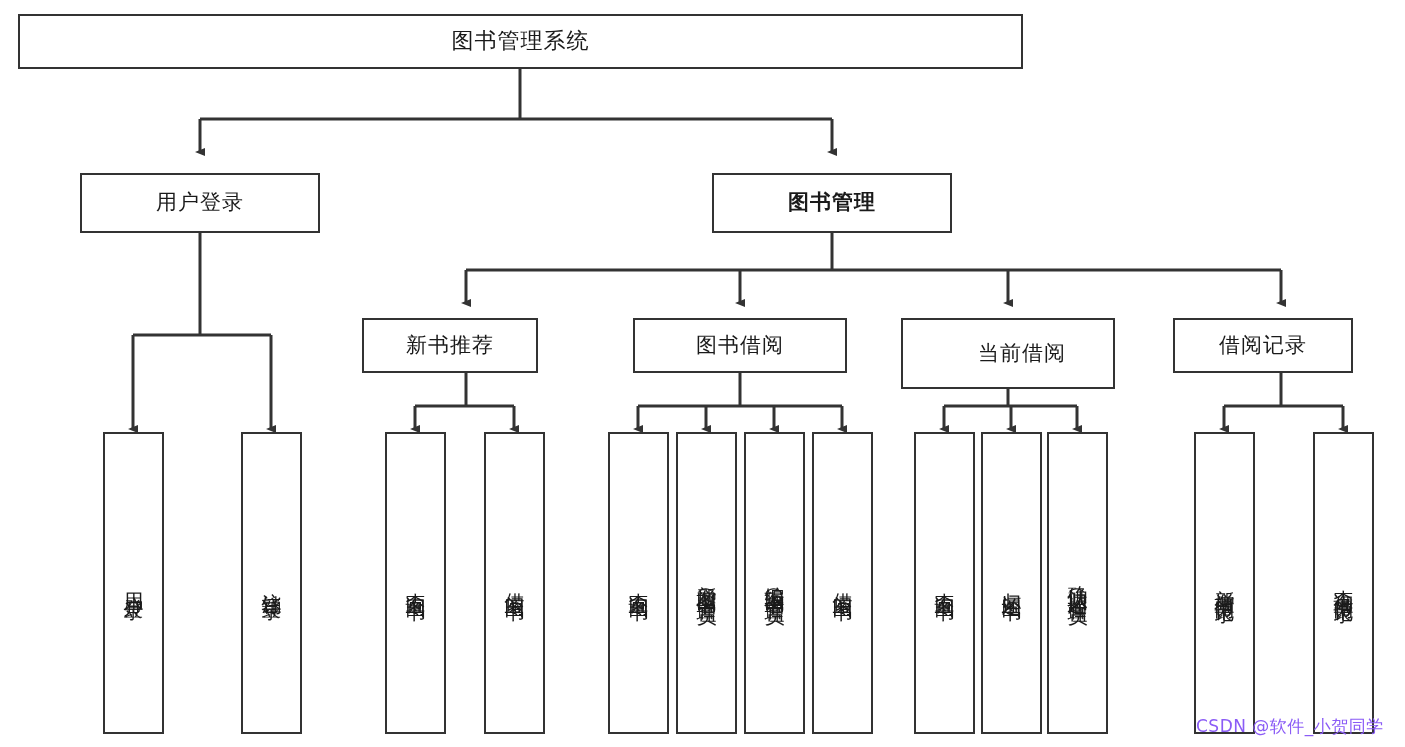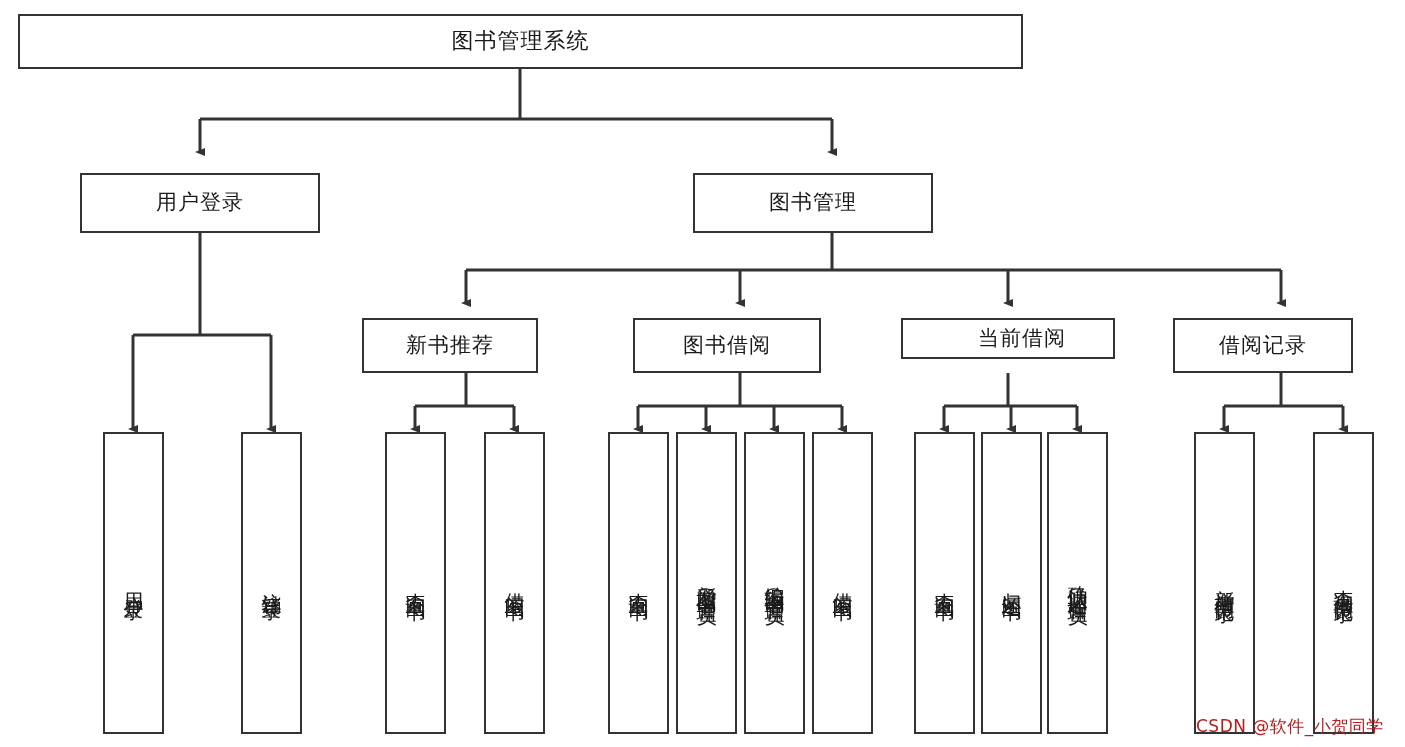--- a/index.html
+++ b/index.html
@@ -54,21 +54,21 @@
   }
   .node.v .vtext {
     writing-mode: vertical-rl;
     text-orientation: upright;
     display: block;
     white-space: nowrap;
   }
   .watermark {
     position: absolute;
     font-size: 17px;
-    color: #b91c1c;
+    color: #8b5cf6;
     white-space: nowrap;
     letter-spacing: 0.5px;
   }
 </style>
 </head>
 <body>
 
 <div id="canvas">
 
   <svg id="wires" viewBox="0 0 1405 747" xmlns="http://www.w3.org/2000/svg">
@@ -117,25 +117,25 @@
       <path d="M1281,373 L1281,406"></path>
       <path d="M1224,406 L1343,406"></path>
       <path d="M1224,406 L1224,429" marker-end="url(#arrow)"></path>
       <path d="M1343,406 L1343,429" marker-end="url(#arrow)"></path>
     </g>
   </svg>
 
   <div class="node h root" style="left:18px; top:14px; width:1005px; height:55px;">图书管理系统</div>
 
   <div class="node h" style="left:80px; top:173px; width:240px; height:60px;">用户登录</div>
-  <div class="node h" style="left:693px; top:173px; width:240px; height:60px;">图书管理</div>
+  <div class="node h" style="left:712px; top:173px; width:240px; height:60px;font-weight:bold;">图书管理</div>
 
   <div class="node h" style="left:362px; top:318px; width:176px; height:55px;">新书推荐</div>
-  <div class="node h" style="left:633px; top:318px; width:188px; height:55px;">图书借阅</div>
-  <div class="node h" style="left:901px; top:318px; width:214px; height:41px;padding-left:28px;">当前借阅</div>
+  <div class="node h" style="left:633px; top:318px; width:214px; height:55px;">图书借阅</div>
+  <div class="node h" style="left:901px; top:318px; width:214px; height:71px;padding-left:28px;">当前借阅</div>
   <div class="node h" style="left:1173px; top:318px; width:180px; height:55px;">借阅记录</div>
 
   <div class="node v" style="left:103px; top:432px; width:61px; height:302px;">
     <span class="vtext">用户登录</span>
   </div>
   <div class="node v" style="left:241px; top:432px; width:61px; height:302px;">
     <span class="vtext">注销登录</span>
   </div>
 
   <div class="node v" style="left:385px; top:432px; width:61px; height:302px;">

